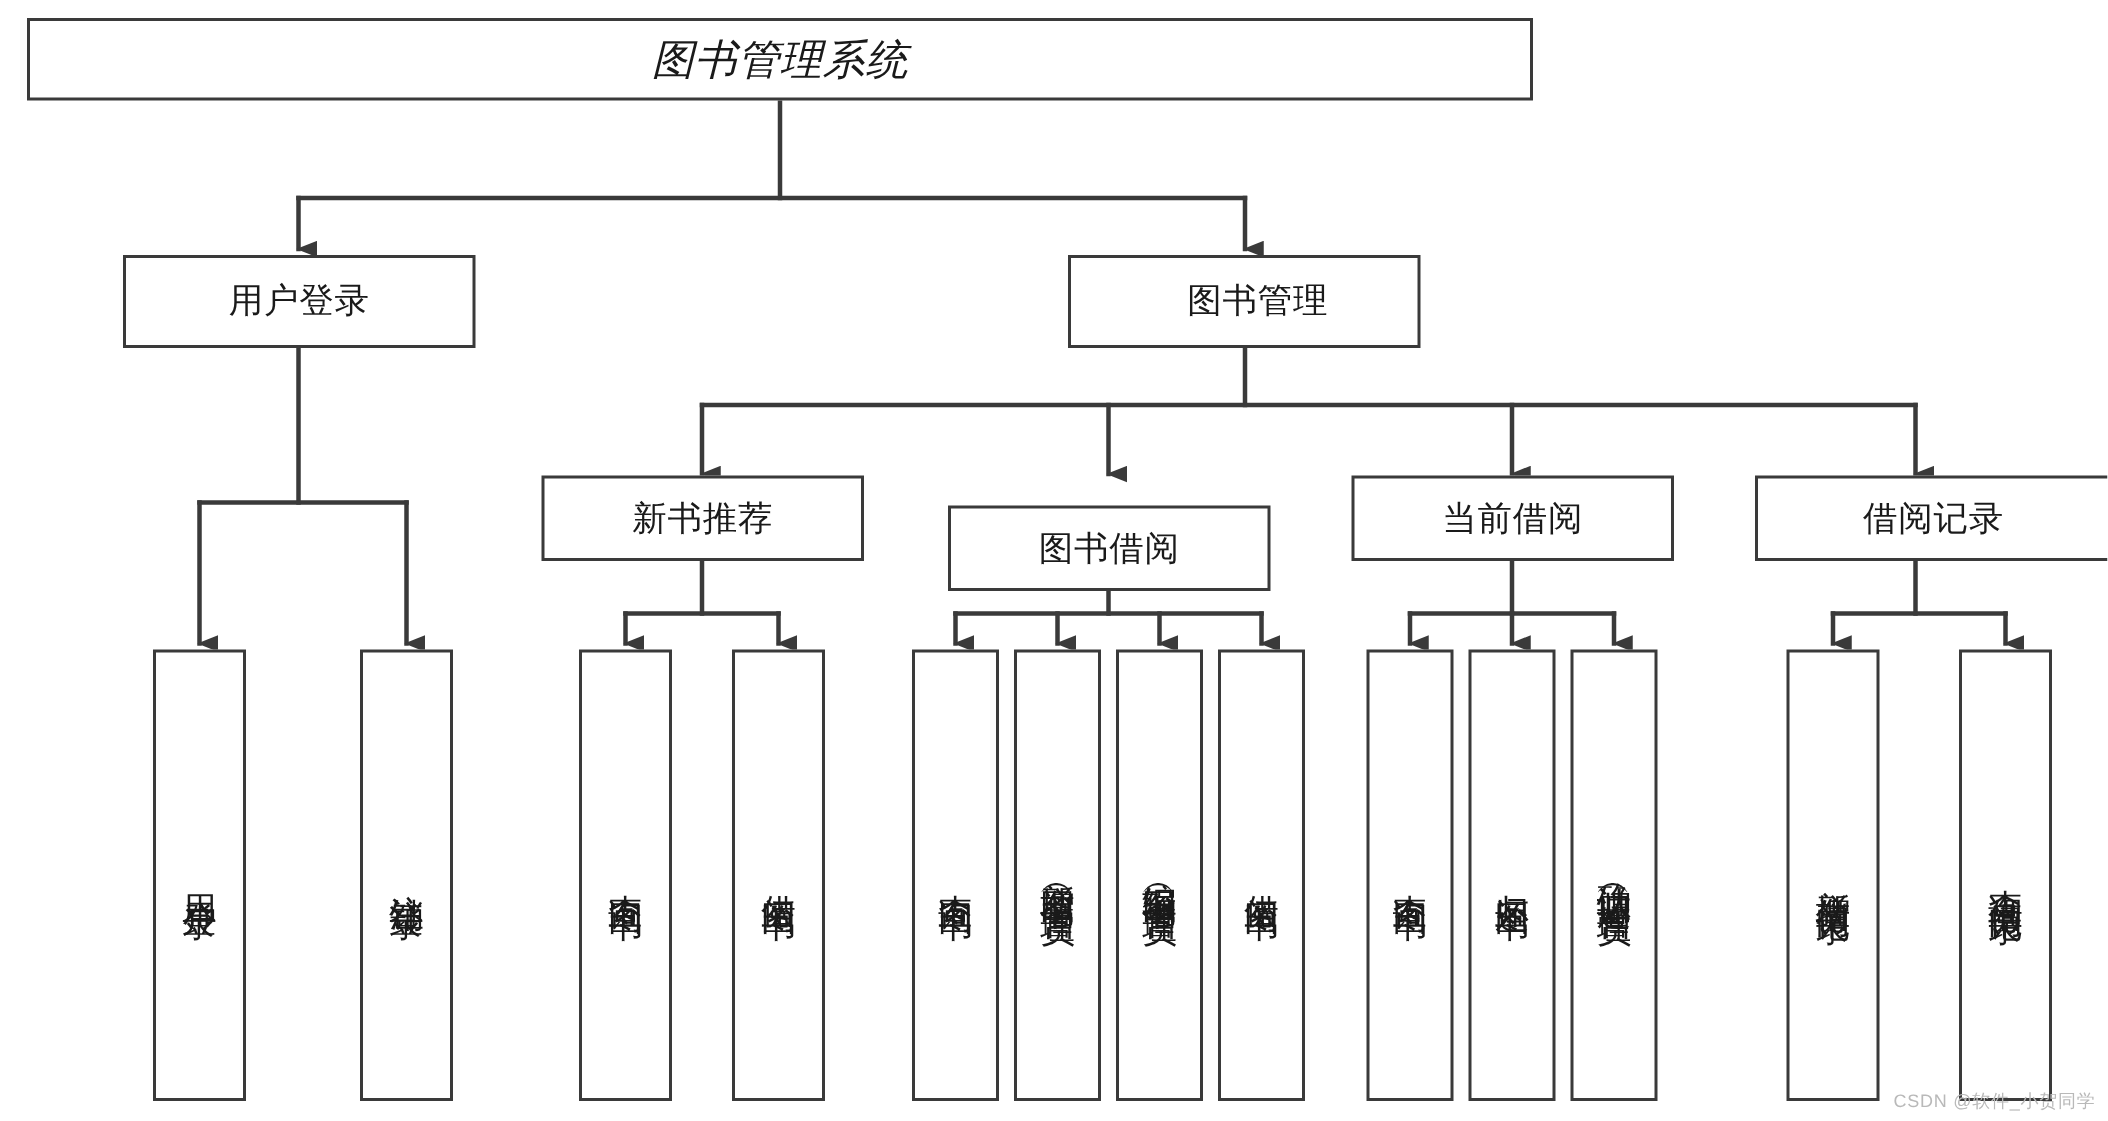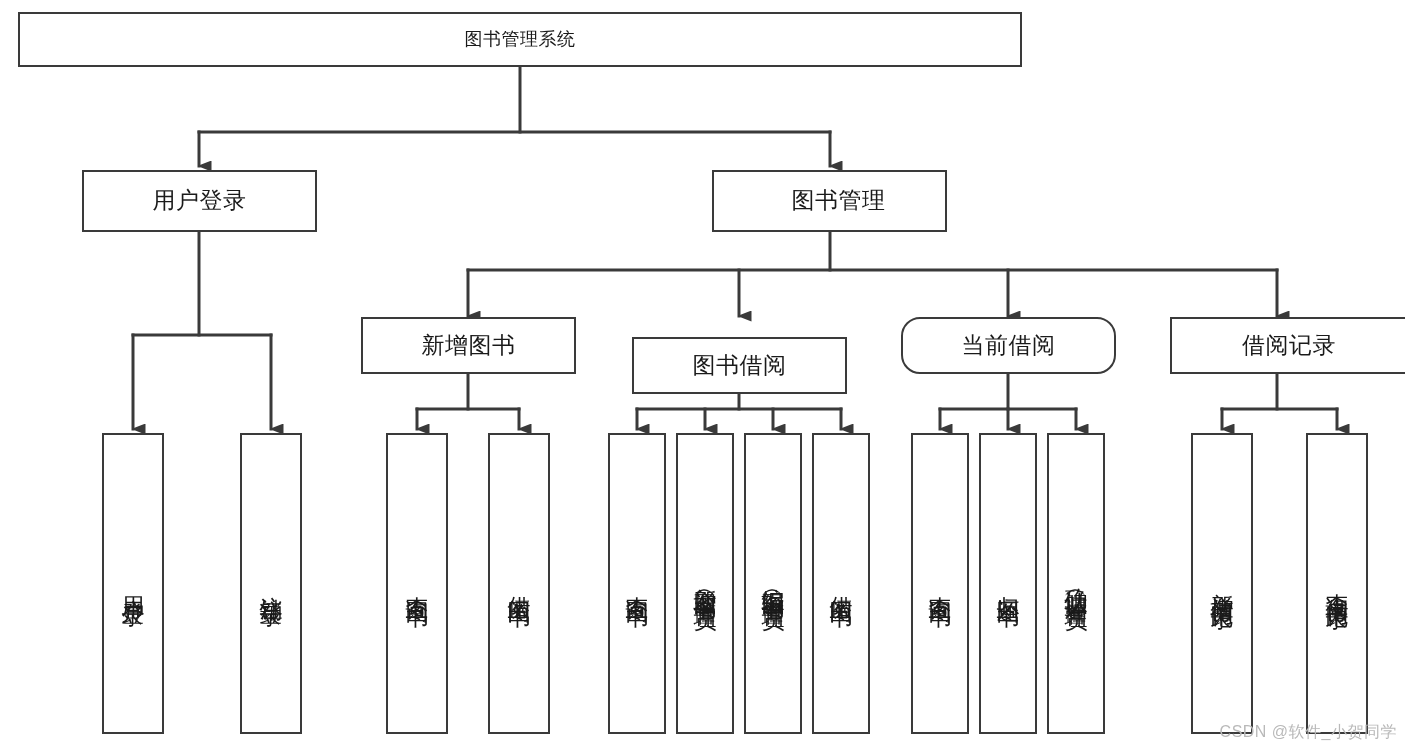--- a/index.html
+++ b/index.html
@@ -41,40 +41,41 @@
     text-align: center;
     line-height: 1.18;
     white-space: nowrap;
   }
   
   .node.horiz .node-label {
     font-size: 23px;
     letter-spacing: 0.5px;
   }
   .node.root .node-label {
-    font-size: 18px;
+    font-size: 28px;
+    font-style: italic;
   }
   
   .node.vert {
     align-items: center;
     justify-content: center;
   }
   .node.vert .node-label {
     writing-mode: vertical-rl;
     text-orientation: upright;
     font-size: 23px;
     line-height: 1.0;
     letter-spacing: 3px;
     white-space: nowrap;
   }
   #watermark {
     position: absolute;
     right: 8px;
     bottom: 4px;
-    font-size: 16px;
+    font-size: 12px;
     color: #b9b9b9;
     letter-spacing: 0.5px;
     white-space: nowrap;
     user-select: none;
   }
 </style>
 </head>
 <body>
 
 <div id="diagram-root">
@@ -134,26 +135,26 @@
   </div>
 
   <div class="node horiz" style="left:82px; top:170px; width:235px; height:62px;">
     <span class="node-label">用户登录</span>
   </div>
   <div class="node horiz" style="left:712px; top:170px; width:235px; height:62px;padding-left:18px;">
     <span class="node-label">图书管理</span>
   </div>
 
   <div class="node horiz" style="left:361px; top:317px; width:215px; height:57px;">
-    <span class="node-label">新增图书</span>
+    <span class="node-label">新书推荐</span>
   </div>
   <div class="node horiz" style="left:632px; top:317px; width:215px; height:57px;margin-top:20px;">
     <span class="node-label">图书借阅</span>
   </div>
-  <div class="node horiz" style="left:901px; top:317px; width:215px; height:57px;border-radius:19px;">
+  <div class="node horiz" style="left:901px; top:317px; width:215px; height:57px;">
     <span class="node-label">当前借阅</span>
   </div>
   <div class="node horiz" style="left:1170px; top:317px; width:238px; height:57px;">
     <span class="node-label">借阅记录</span>
   </div>
 
   <div class="node vert" style="left:102px; top:433px; width:62px; height:301px;">
     <span class="node-label">用户登录</span>
   </div>
   <div class="node vert" style="left:240px; top:433px; width:62px; height:301px;">

